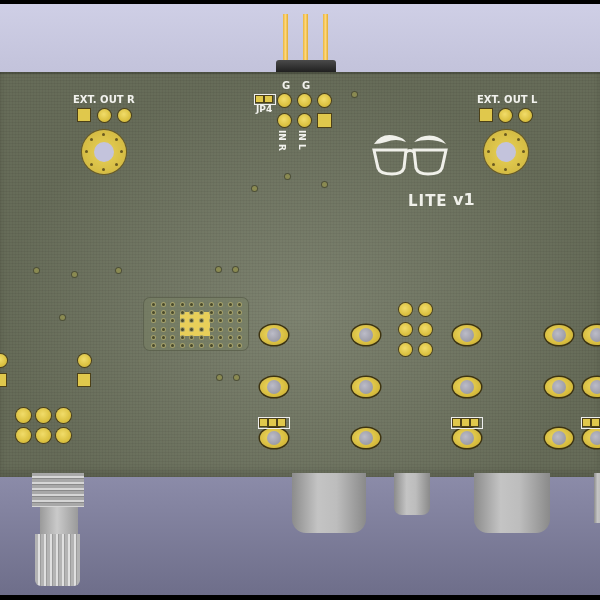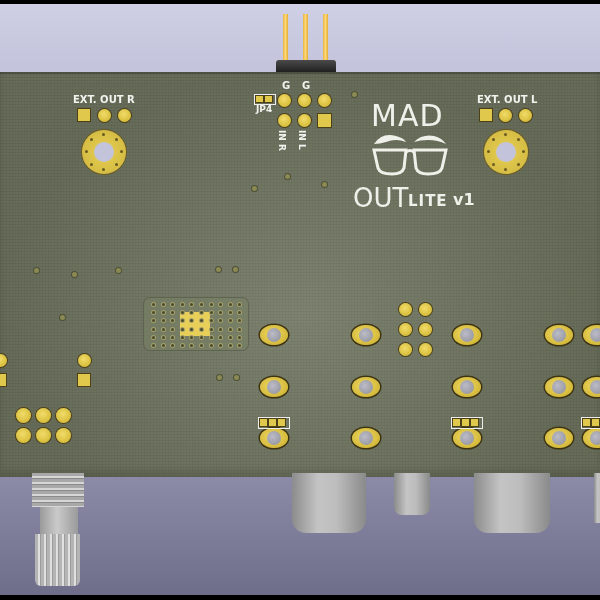--- a/index.html
+++ b/index.html
@@ -72,29 +72,27 @@
     <div class="silk" style="left:302px;top:8px;font-size:10px;">G</div>
     <div class="pad-round" style="left:278px;top:22px;width:13px;height:13px;"></div>
     <div class="pad-round" style="left:298px;top:22px;width:13px;height:13px;"></div>
     <div class="pad-round" style="left:318px;top:22px;width:13px;height:13px;"></div>
     <div class="pad-round" style="left:278px;top:42px;width:13px;height:13px;"></div>
     <div class="pad-round" style="left:298px;top:42px;width:13px;height:13px;"></div>
     <div class="pad-sq" style="left:318px;top:42px;width:13px;height:13px;"></div>
     <div class="silk" style="left:287px;top:58px;font-size:9px;transform:rotate(90deg);transform-origin:0 0;">IN R</div>
     <div class="silk" style="left:307px;top:58px;font-size:9px;transform:rotate(90deg);transform-origin:0 0;">IN L</div>
 
-    <div class="logo" style="left:371px;top:26px;font-size:30px;letter-spacing:1px;">MAD</div>
     <svg style="position:absolute;left:372px;top:56px;" width="76" height="50" viewBox="0 0 76 50">
       <path d="M2 16 Q10 4 24 8 Q32 10 34 14 Q24 10 14 14 Q8 16 2 16Z" fill="#f0f0ea"></path>
       <path d="M42 14 Q50 6 62 8 Q70 10 74 16 Q66 12 56 12 Q48 12 42 14Z" fill="#f0f0ea"></path>
       <path d="M2 22 L34 22 L32 40 Q30 46 20 46 Q8 46 6 40 Z" fill="none" stroke="#f0f0ea" stroke-width="3"></path>
       <path d="M42 22 L74 22 L70 40 Q68 46 56 46 Q46 46 44 40 Z" fill="none" stroke="#f0f0ea" stroke-width="3"></path>
       <path d="M34 24 Q38 21 42 24" fill="none" stroke="#f0f0ea" stroke-width="3"></path>
     </svg>
-    <div class="logo" style="left:353px;top:111px;font-size:26px;">OUT</div>
     <div class="logo" style="left:408px;top:120px;font-size:15px;font-weight:bold;letter-spacing:1px;">LITE</div>
     <div class="logo" style="left:453px;top:118px;font-size:16px;font-weight:bold;">v1</div>
 
     <div class="silk" style="left:477px;top:22px;font-size:10px;">EXT. OUT L</div>
     <div class="pad-sq" style="left:480px;top:37px;width:12px;height:12px;"></div>
     <div class="pad-round" style="left:499px;top:37px;width:13px;height:13px;"></div>
     <div class="pad-round" style="left:519px;top:37px;width:13px;height:13px;"></div>
 
     <div class="mount" style="left:484px;top:58px;">
       <div class="hole"></div>

